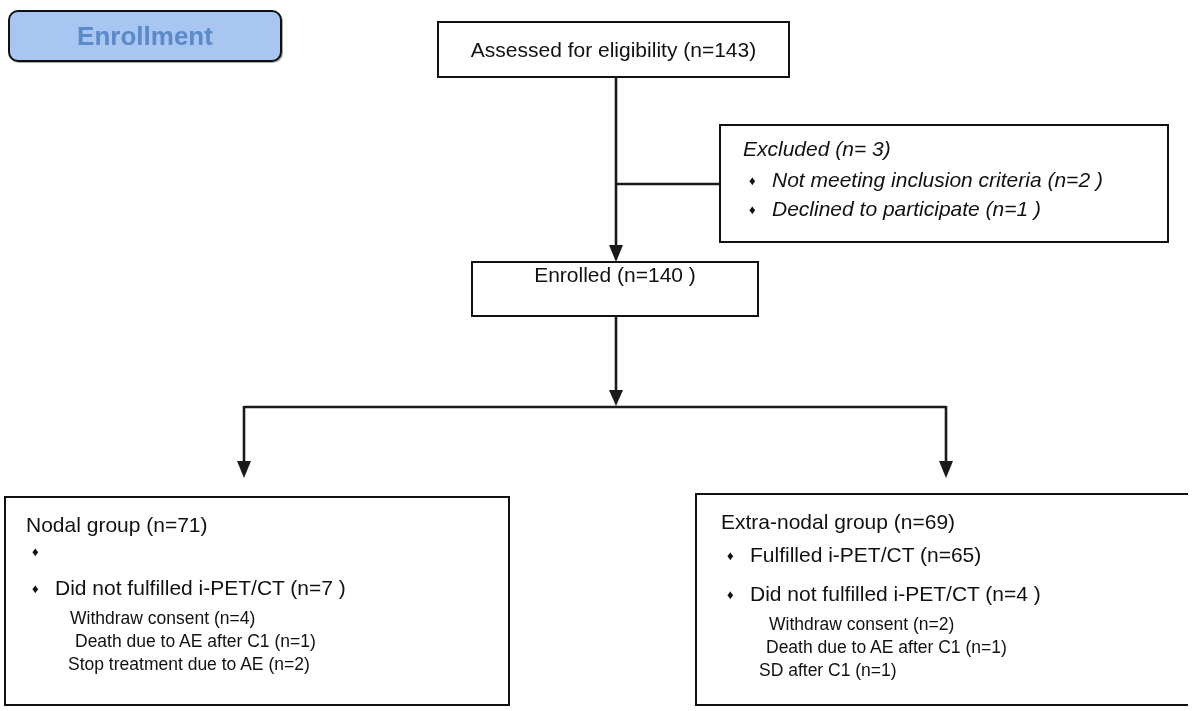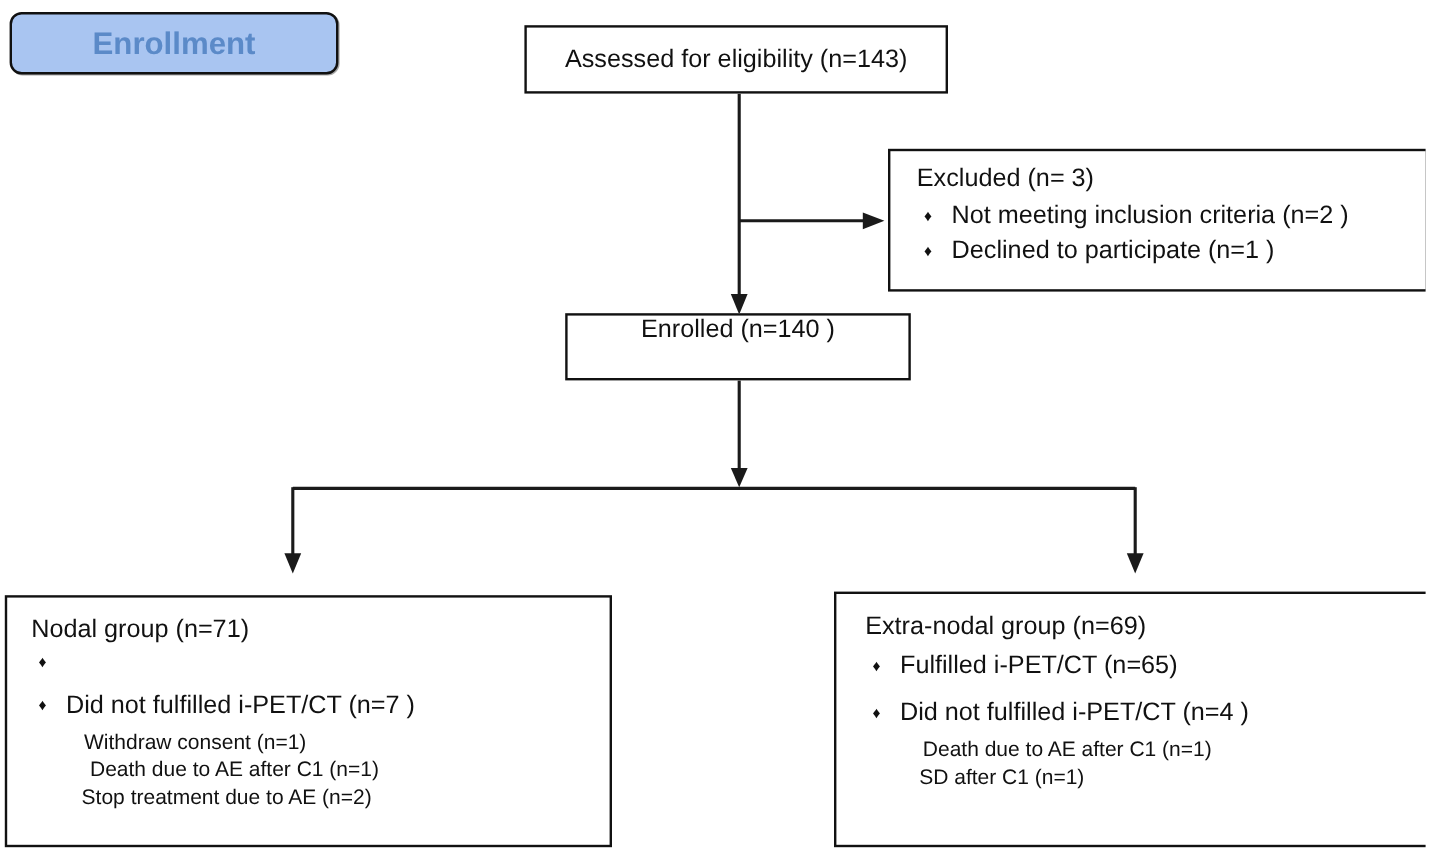--- a/index.html
+++ b/index.html
@@ -17,21 +17,21 @@
     position:absolute;z-index:3;box-sizing:border-box;
     background:#a9c5f1;border:2.5px solid #111;border-radius:10px;
     display:flex;align-items:center;justify-content:center;
     font-weight:bold;color:#5b8ac8;
     box-shadow:1px 1px 0 rgba(60,60,60,.45);
   }
   .enrollment{left:8px;top:10px;width:274px;height:52px;font-size:26px;}
   .group{left:488px;top:434px;width:254px;height:50px;font-size:25px;letter-spacing:.5px;}
   .assessed{left:437px;top:21px;width:353px;height:57px;display:flex;align-items:center;justify-content:center;font-size:21px;}
   .enrolled{left:471px;top:261px;width:288px;height:56px;display:flex;justify-content:center;font-size:21px;}
-  .excluded{left:740px;top:124px;width:450px;height:119px;padding:11px 28px 0 22px;font-size:21px;}
+  .excluded{left:719px;top:124px;width:450px;height:119px;padding:11px 28px 0 22px;font-size:21px;font-style:italic;}
   .excluded .title{margin-bottom:7px;}
   .bullet-row{display:flex;align-items:baseline;margin-top:5px;}
   .bullet-glyph{font-size:13px;width:14px;flex:0 0 14px;margin-left:6px;transform:translateY(-2px);}
   .bullet-text{padding-left:9px;}
   .bottom-box{font-size:21px;}
   .nodal{left:4px;top:496px;width:506px;height:210px;padding:15px 8px 0 20px;}
   .extra-nodal{left:695px;top:493px;width:498px;height:213px;padding:15px 8px 0 24px;}
   .bottom-box .title{margin-bottom:9px;}
   .bottom-box .bullet-row.second{margin-top:15px;}
   .sub-items{font-size:17.5px;line-height:23px;margin-top:7px;}
@@ -95,35 +95,36 @@
   <div class="box bottom-box nodal">
     <div class="title">Nodal group (n=71)</div>
     <div class="bullet-row">
       <span class="bullet-glyph">♦</span>
     </div>
     <div class="bullet-row second">
       <span class="bullet-glyph">♦</span>
       <span class="bullet-text">Did not fulfilled i-PET/CT (n=7 )</span>
     </div>
     <div class="sub-items">
-      <div class="sub-item">Withdraw consent (n=1)</div>
+      <div class="sub-item">Withdraw consent (n=4)</div>
       <div class="sub-item">Death due to AE after C1 (n=1)</div>
       <div class="sub-item">Stop treatment due to AE (n=2)</div>
     </div>
   </div>
 
   <div class="box bottom-box extra-nodal">
     <div class="title">Extra-nodal group (n=69)</div>
     <div class="bullet-row">
       <span class="bullet-glyph">♦</span>
       <span class="bullet-text">Fulfilled i-PET/CT (n=65)</span>
     </div>
     <div class="bullet-row second">
       <span class="bullet-glyph">♦</span>
       <span class="bullet-text">Did not fulfilled i-PET/CT (n=4 )</span>
     </div>
     <div class="sub-items">
+      <div class="sub-item">Withdraw consent (n=2)</div>
       <div class="sub-item">Death due to AE after C1 (n=1)</div>
       <div class="sub-item">SD after C1 (n=1)</div>
     </div>
   </div>
 
 </div>
 
 </body></html>

